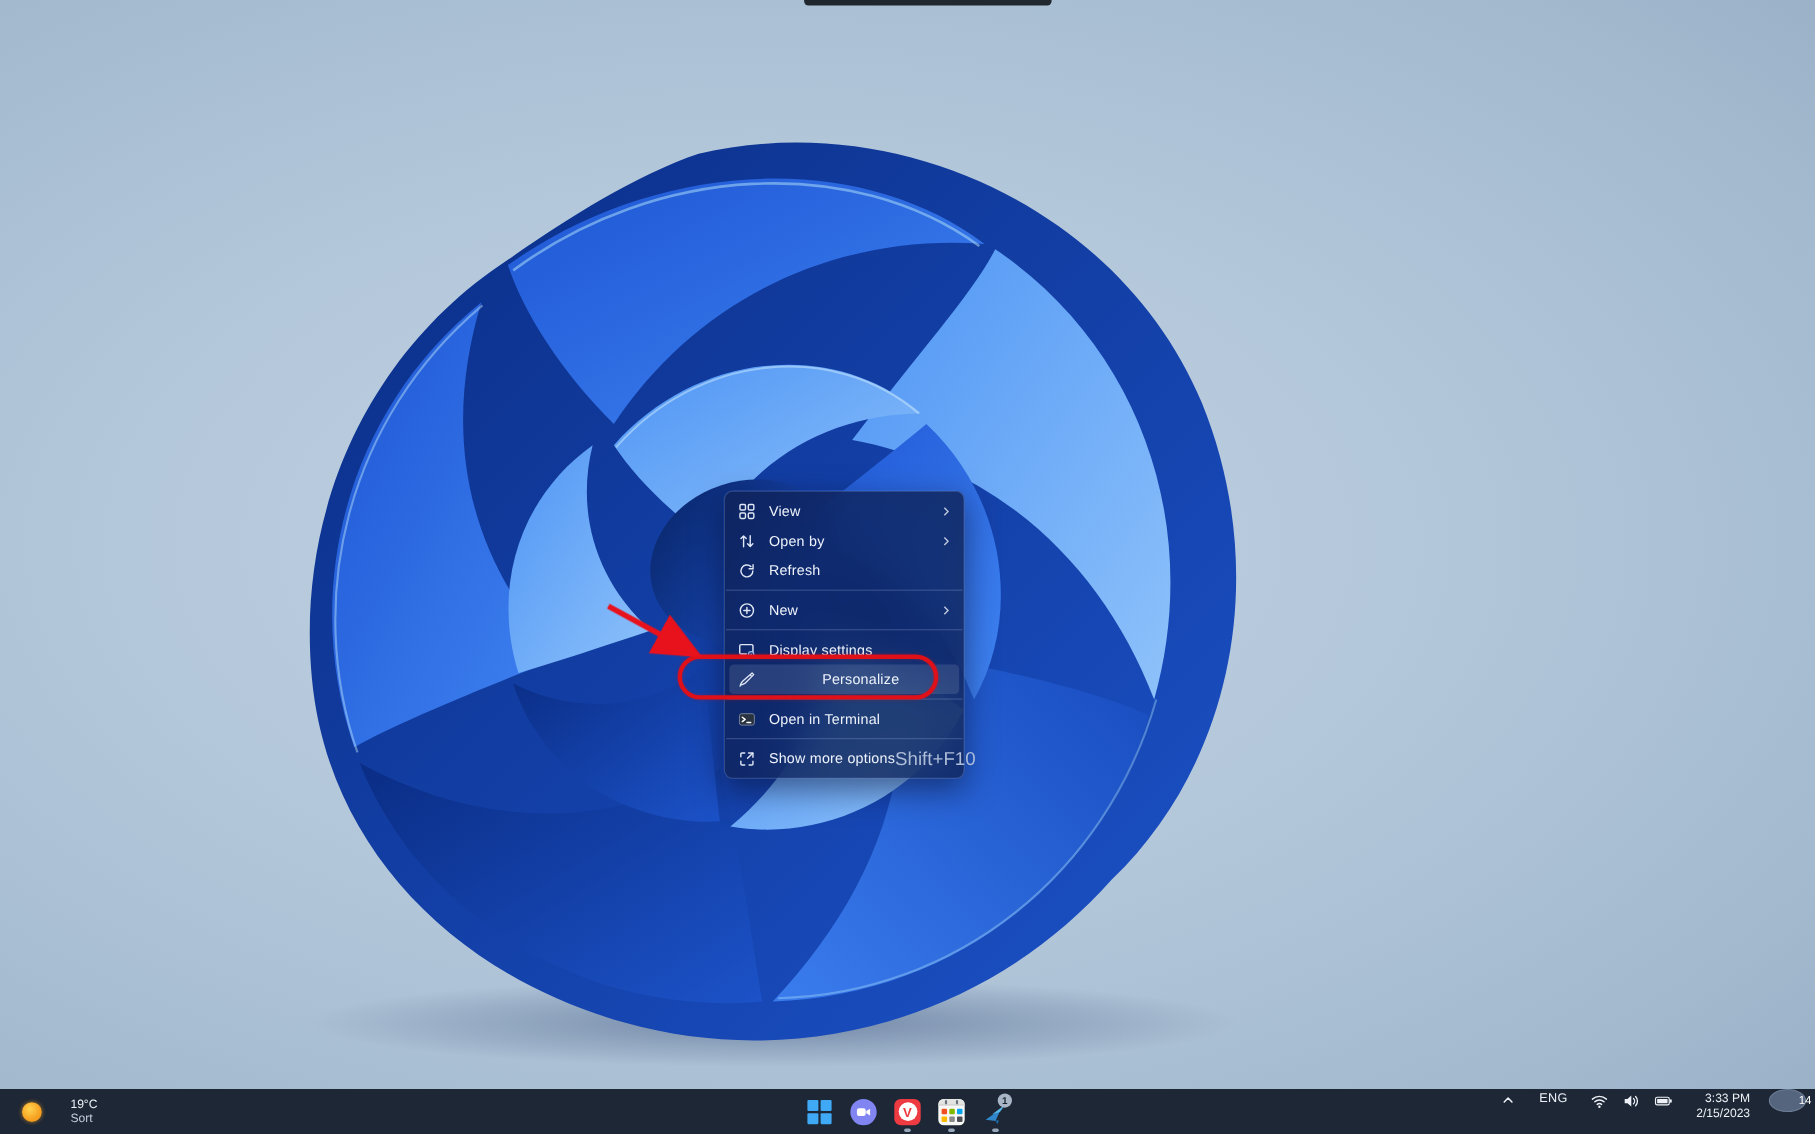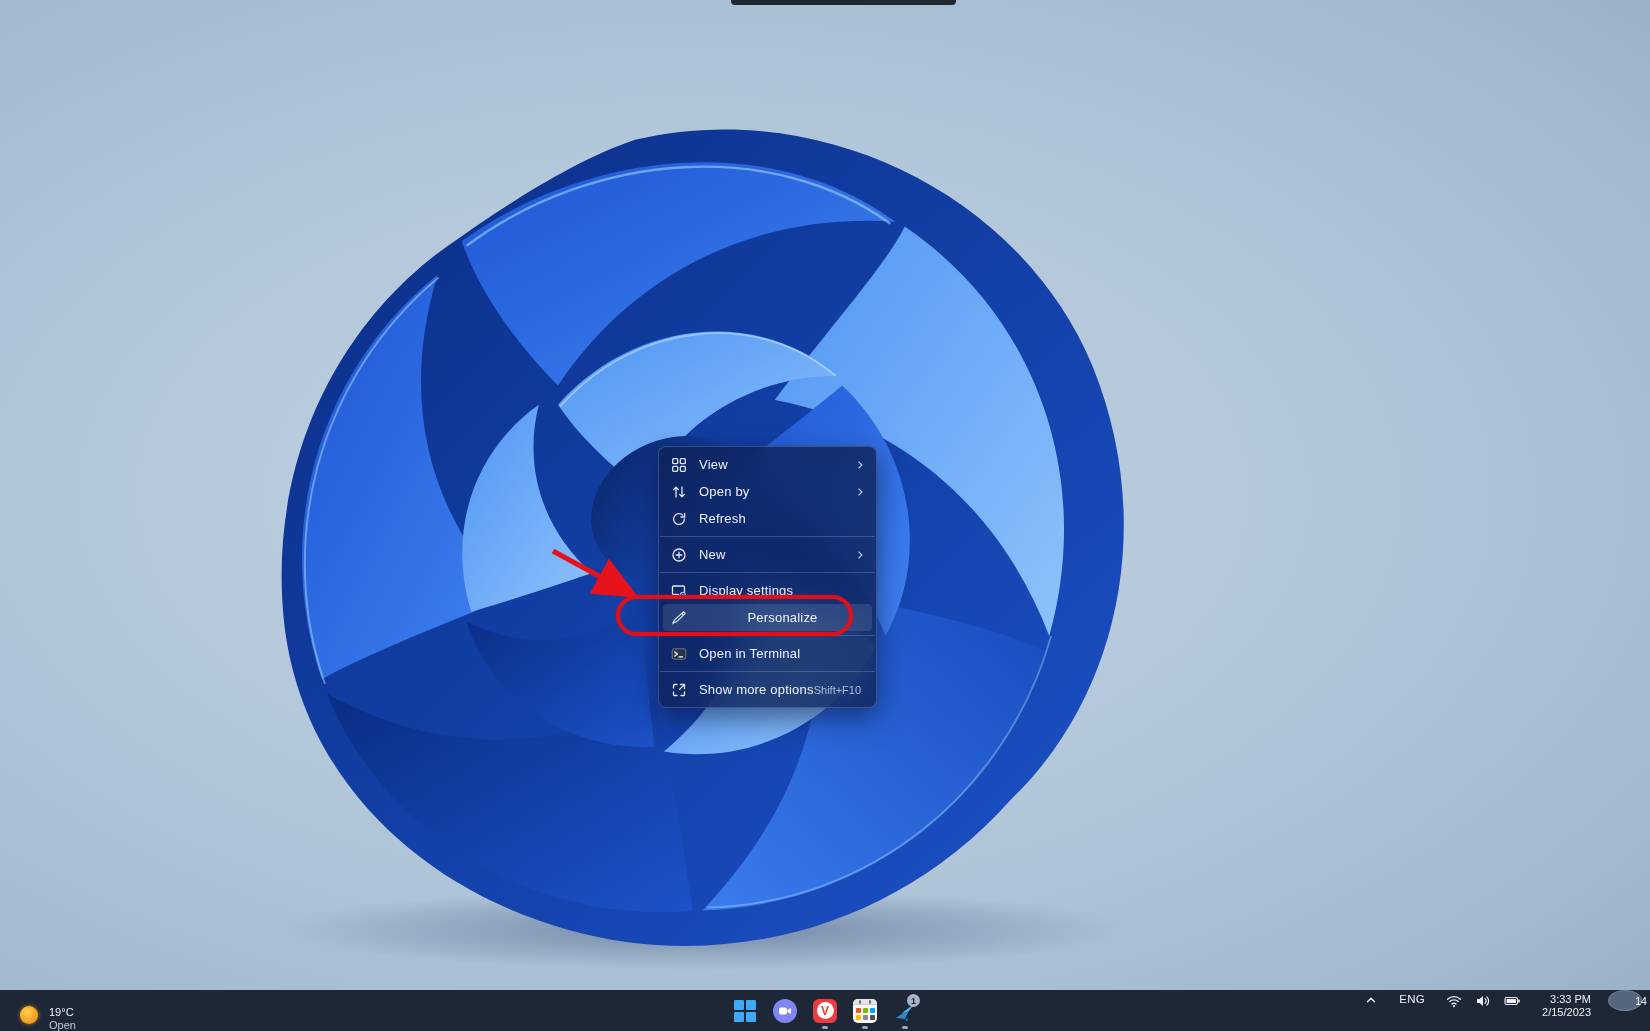--- a/index.html
+++ b/index.html
@@ -15,34 +15,34 @@
 
   
   #ctxmenu { position:absolute; left:658px; top:446px; width:219px; padding:4px 0;
     background:rgba(16,34,84,.80); backdrop-filter: blur(20px) saturate(130%);
     border:1px solid rgba(150,175,230,.28); border-radius:8px;
     box-shadow:0 10px 28px rgba(5,10,40,.5); z-index:5; }
   .mi { display:flex; align-items:center; height:27px; margin:0 4px; padding:0 6px 0 8px; border-radius:4px; color:#edf2fb; font-size:13px; }
   .mi.hl { background:rgba(255,255,255,.11);text-align:center; }
   .mi .ic { width:16px; height:16px; flex:0 0 16px; display:flex; align-items:center; justify-content:center; }
   .mi .lbl { margin-left:12px; flex:1; white-space:nowrap; letter-spacing:.2px; }
-  .mi .sc { font-size:11px; color:#aebdd8; margin-right:19px; }
+  .mi .sc { font-size:17px; color:#aebdd8; margin-right:19px; }
   .mi .sub { width:12px; height:12px; margin-left:6px; }
   .sep { height:1px; background:rgba(165,185,225,.28); margin:4px 1px; }
 
   
   #red-oval { position:absolute; left:616px; top:595px; width:237px; height:41px;
     border:4px solid #e01019; border-radius:21px; z-index:9; pointer-events:none;
     box-shadow:0 0 3px rgba(224,16,25,.4), inset 0 0 3px rgba(224,16,25,.3); }
   #red-arrow { position:absolute; left:538px; top:533px; z-index:9; pointer-events:none; }
 
   
   #taskbar { position:absolute; left:0; bottom:0; width:1650px; height:41px;
     background:#1d2735; display:flex; align-items:center; color:#eef2f8; z-index:10; }
-  #weather { position:absolute; left:12px; top:0; height:41px; display:flex; align-items:flex-start; gap:11px; padding:16px 8px; border-radius:4px; }
+  #weather { position:absolute; left:12px; top:0; height:41px; display:flex; align-items:center; gap:26px; padding:16px 8px; border-radius:4px; }
   #sun { width:18px; height:18px; border-radius:50%; background:radial-gradient(circle at 40% 35%, #ffd24f 0%, #f7a424 55%, #ef8f12 100%); box-shadow:0 0 4px rgba(247,164,36,.7); }
   #weather .wt { font-size:11px; line-height:13px; color:#eef2f8; }
   #weather .wc { font-size:11px; line-height:13px; color:#c3cdd9; }
 
   #apps { position:absolute; left:50%; transform:translateX(-50%); top:0; height:41px; display:flex; align-items:center; }
   .app { position:relative; width:40px; height:41px; display:flex; align-items:center; justify-content:center; border-radius:5px; }
   .run { position:absolute; bottom:2px; left:50%; transform:translateX(-50%); width:6px; height:3px; border-radius:2px; background:#98a8ba; }
   .nbadge { position:absolute; top:4px; right:5px; width:13px; height:13px; border-radius:50%; background:#a9b5c6; color:#1b2430;
     font-size:9px; font-weight:bold; display:flex; align-items:center; justify-content:center; }
 
@@ -241,21 +241,21 @@
     <line x1="15" y1="18" x2="92" y2="60" stroke="#e8121c" stroke-width="5" marker-end="url(#ah)"></line>
   </svg>
 
 
   <div id="taskbar">
 
     <div id="weather">
       <div id="sun"></div>
       <div>
         <div class="wt">19°C</div>
-        <div class="wc">Open</div>
+        <div class="wc">Sort</div>
       </div>
     </div>
 
     <div id="apps">
       <div class="app">
         <div class="start-grid">
             <div></div>
             <div></div>
             <div></div>
             <div></div>

